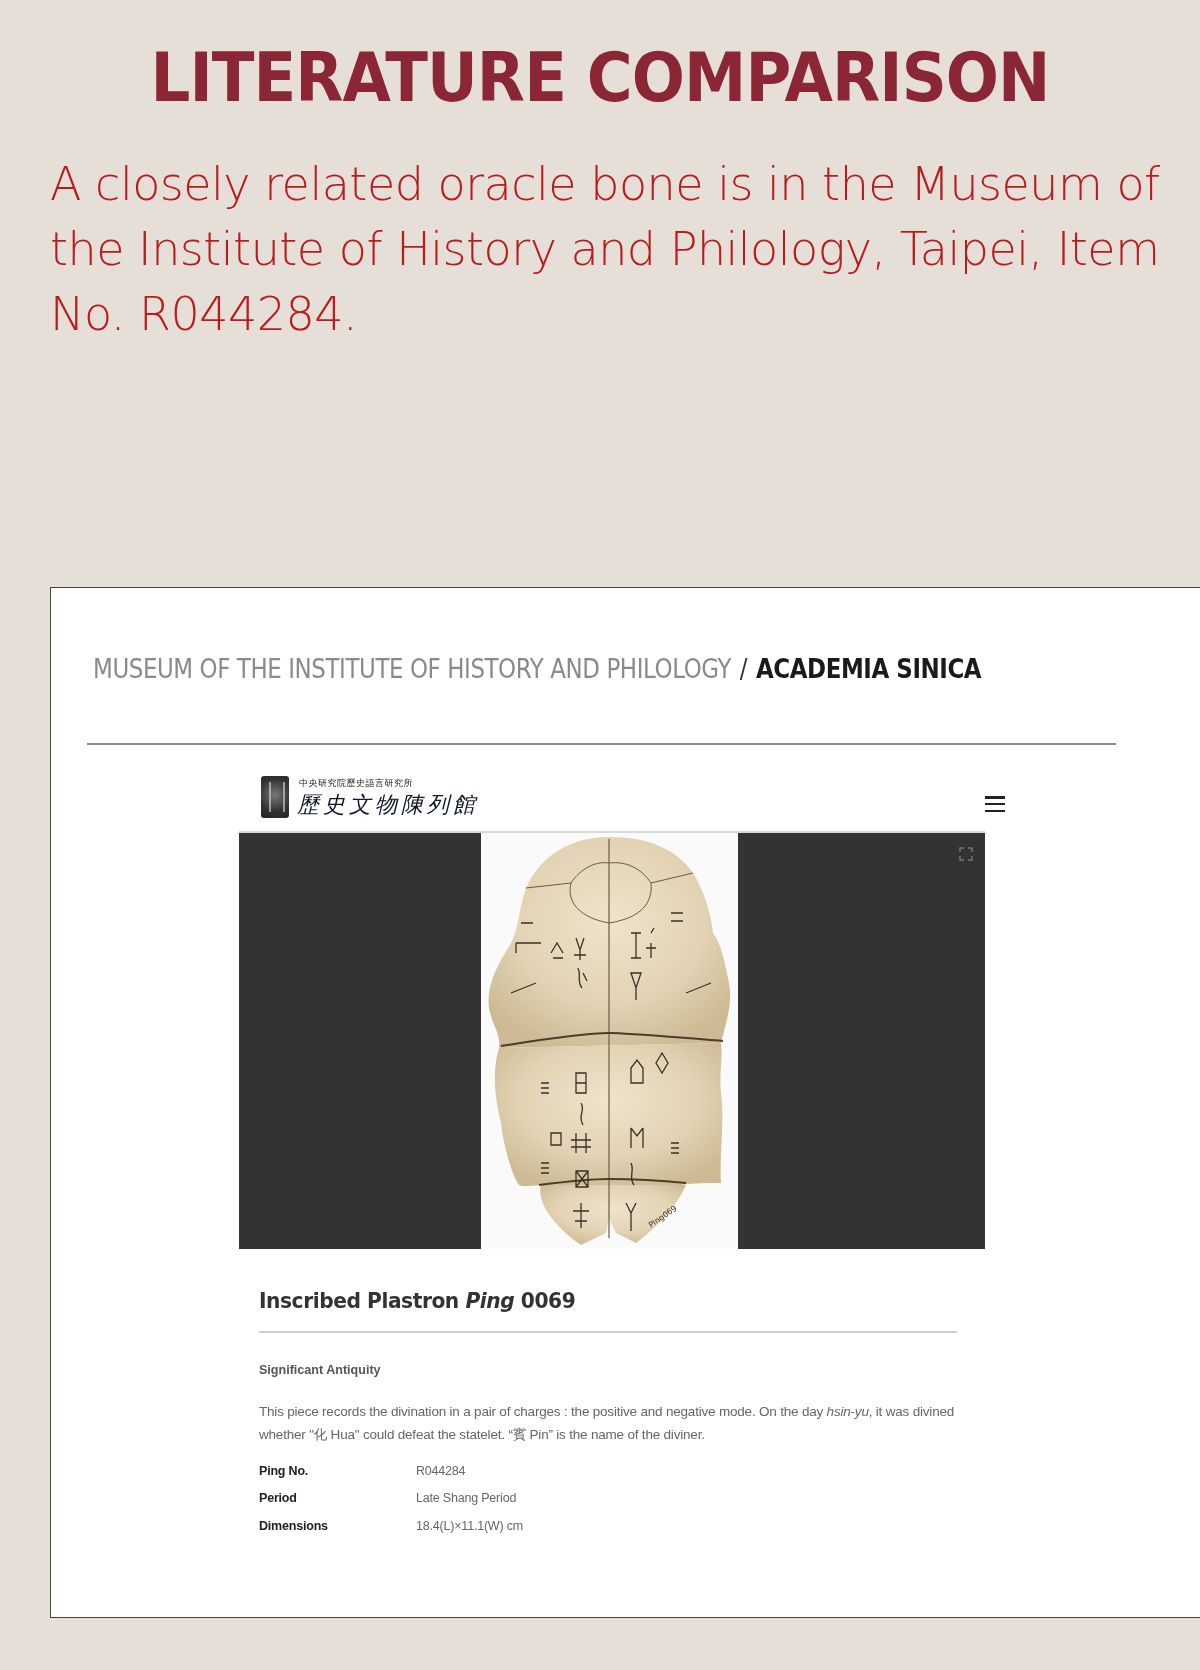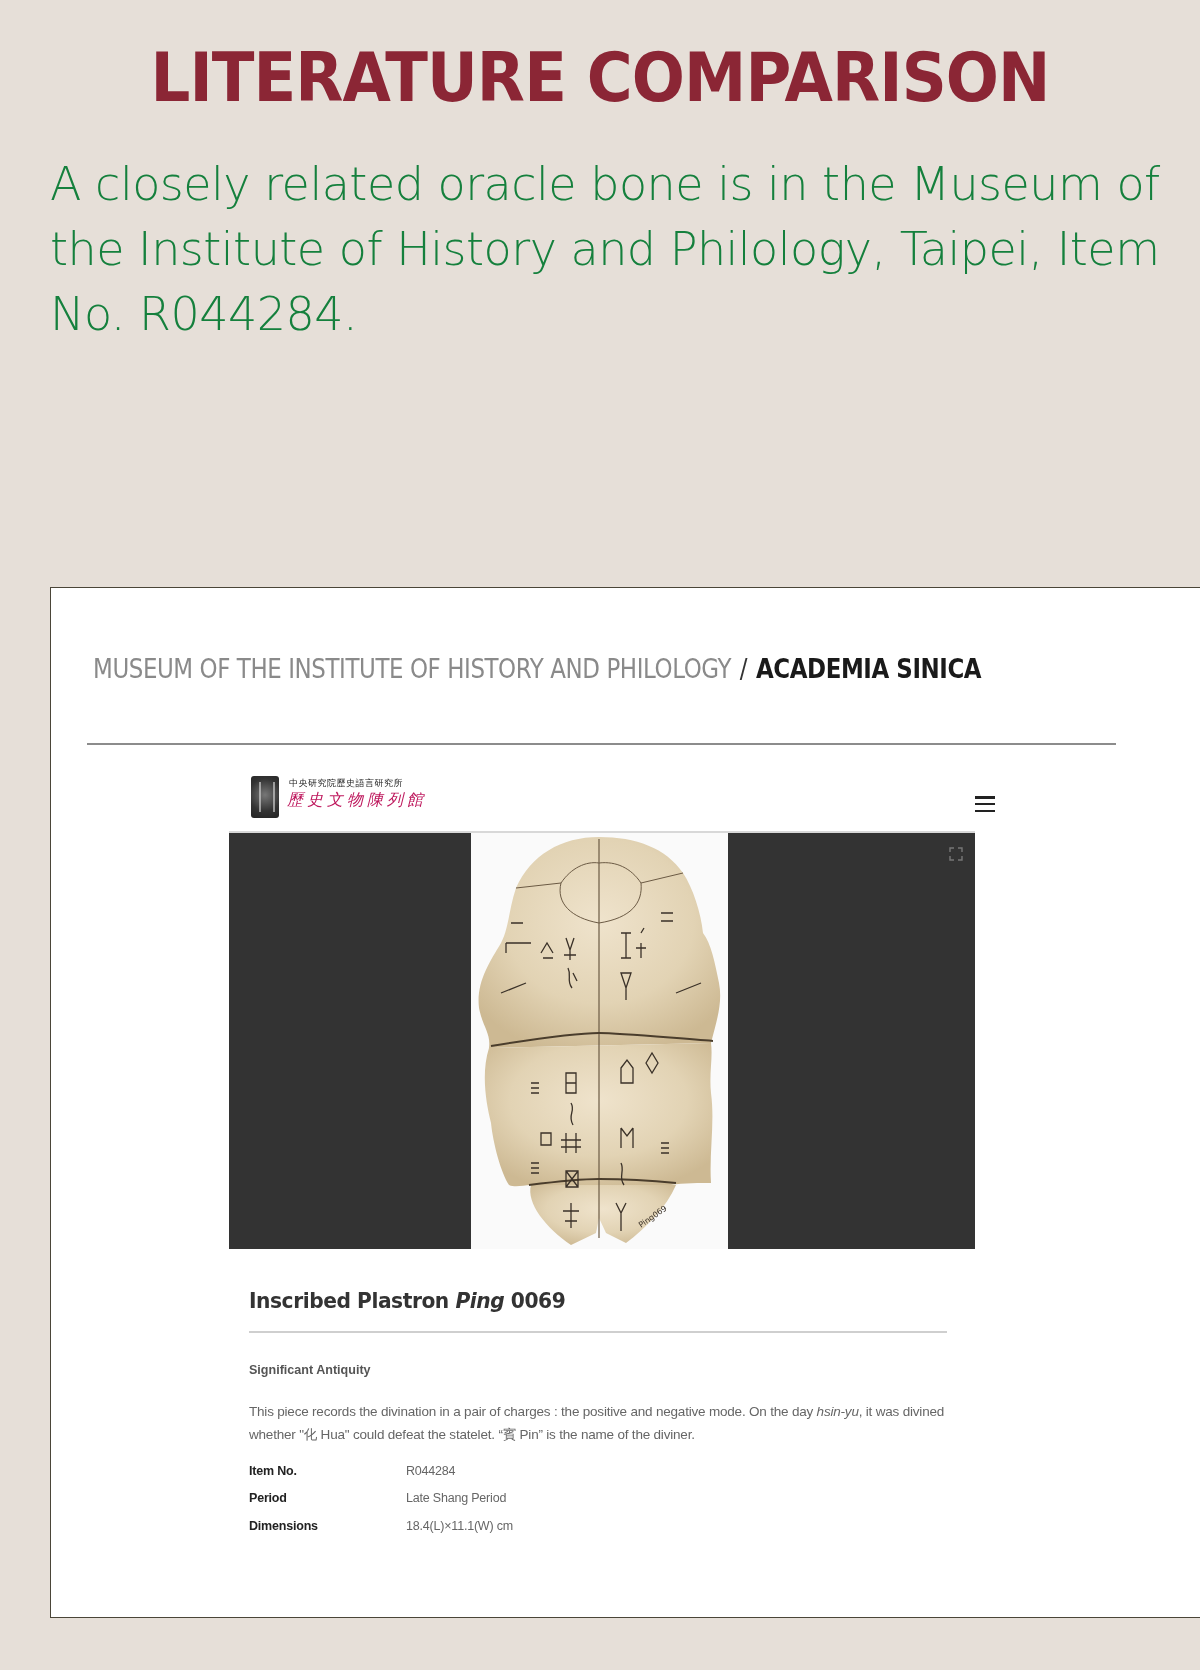--- a/index.html
+++ b/index.html
@@ -18,21 +18,21 @@
       font-family: "DejaVu Sans", sans-serif;
       font-weight: bold;
       font-size: 68px;
       letter-spacing: -1px;
       transform: scaleX(0.92);
       transform-origin: center;
     }
     .intro {
       position: absolute;
       left: 50px; top: 152px; width: 1110px;
-      color: #15803d;
+      color: #b91c1c;
       font-family: "DejaVu Sans", sans-serif;
       font-weight: 200;
       font-size: 46px;
       line-height: 65px;
       letter-spacing: -0.5px;
     }
     .card {
       position: absolute;
       left: 50px; top: 587px;
       width: 1174px; height: 1031px;
@@ -54,21 +54,21 @@
     .museum-header .slash { color: #333; margin: 0 10px; }
     .museum-header .sinica { color: #1a1a1a; font-weight: bold; letter-spacing: -0.5px; }
     .header-rule {
       position: absolute;
       left: 36px; top: 155px;
       width: 1029px; height: 2px;
       background: #8c8c8c;
     }
     .site {
       position: absolute;
-      left: 178px; top: 180px;
+      left: 188px; top: 180px;
       width: 746px; height: 851px;
       background: #fff;
     }
     .site-topbar {
       position: absolute; left: 0; top: 0; width: 746px; height: 63px;
     }
     .logo-seal {
       position: absolute; left: 22px; top: 8px; width: 28px; height: 42px;
       background: radial-gradient(circle at 50% 45%, #777 0%, #333 60%, #222 100%);
       border-radius: 3px;
@@ -80,21 +80,21 @@
       opacity: 0.6;
     }
     .logo-small {
       position: absolute; left: 60px; top: 9px;
       font-family: "DejaVu Serif", serif;
       font-size: 9px; color: #222; letter-spacing: 0.5px;
     }
     .logo-big {
       position: absolute; left: 58px; top: 22px;
       font-family: "DejaVu Serif", serif;
-      font-size: 16px; color: #be185d; letter-spacing: 4px;
+      font-size: 22px; color: #0f172a; letter-spacing: 4px;
       font-style: italic;
     }
     .hamburger {
       position: absolute; left: 746px; top: 28px;
       width: 22px; height: 18px;
       cursor: pointer;
     }
     .hamburger span {
       display: block; width: 20px; height: 2.6px; background: #222; margin-bottom: 4.2px;
     }
@@ -234,21 +234,21 @@
     <h2 class="artifact-title"><span>Inscribed Plastron </span><em>Ping</em><span> 0069</span></h2>
     <div class="title-rule"></div>
 
     <div class="category">Significant Antiquity</div>
 
     <p class="description"><span>This piece records the divination in a pair of charges : the positive and negative mode. On the day </span><em>hsin-yu</em><span>, it was divined whether "化 Hua" could defeat the statelet. “賓 Pin” is the name of the diviner.</span></p>
 
     <table class="specs">
       <tbody>
           <tr>
-        <td class="k">Item No.</td>
+        <td class="k">Ping No.</td>
         <td class="v">R044284</td>
       </tr>
       <tr>
         <td class="k">Period</td>
         <td class="v">Late Shang Period</td>
       </tr>
       <tr>
         <td class="k">Dimensions</td>
         <td class="v">18.4(L)×11.1(W) cm</td>
       </tr>

